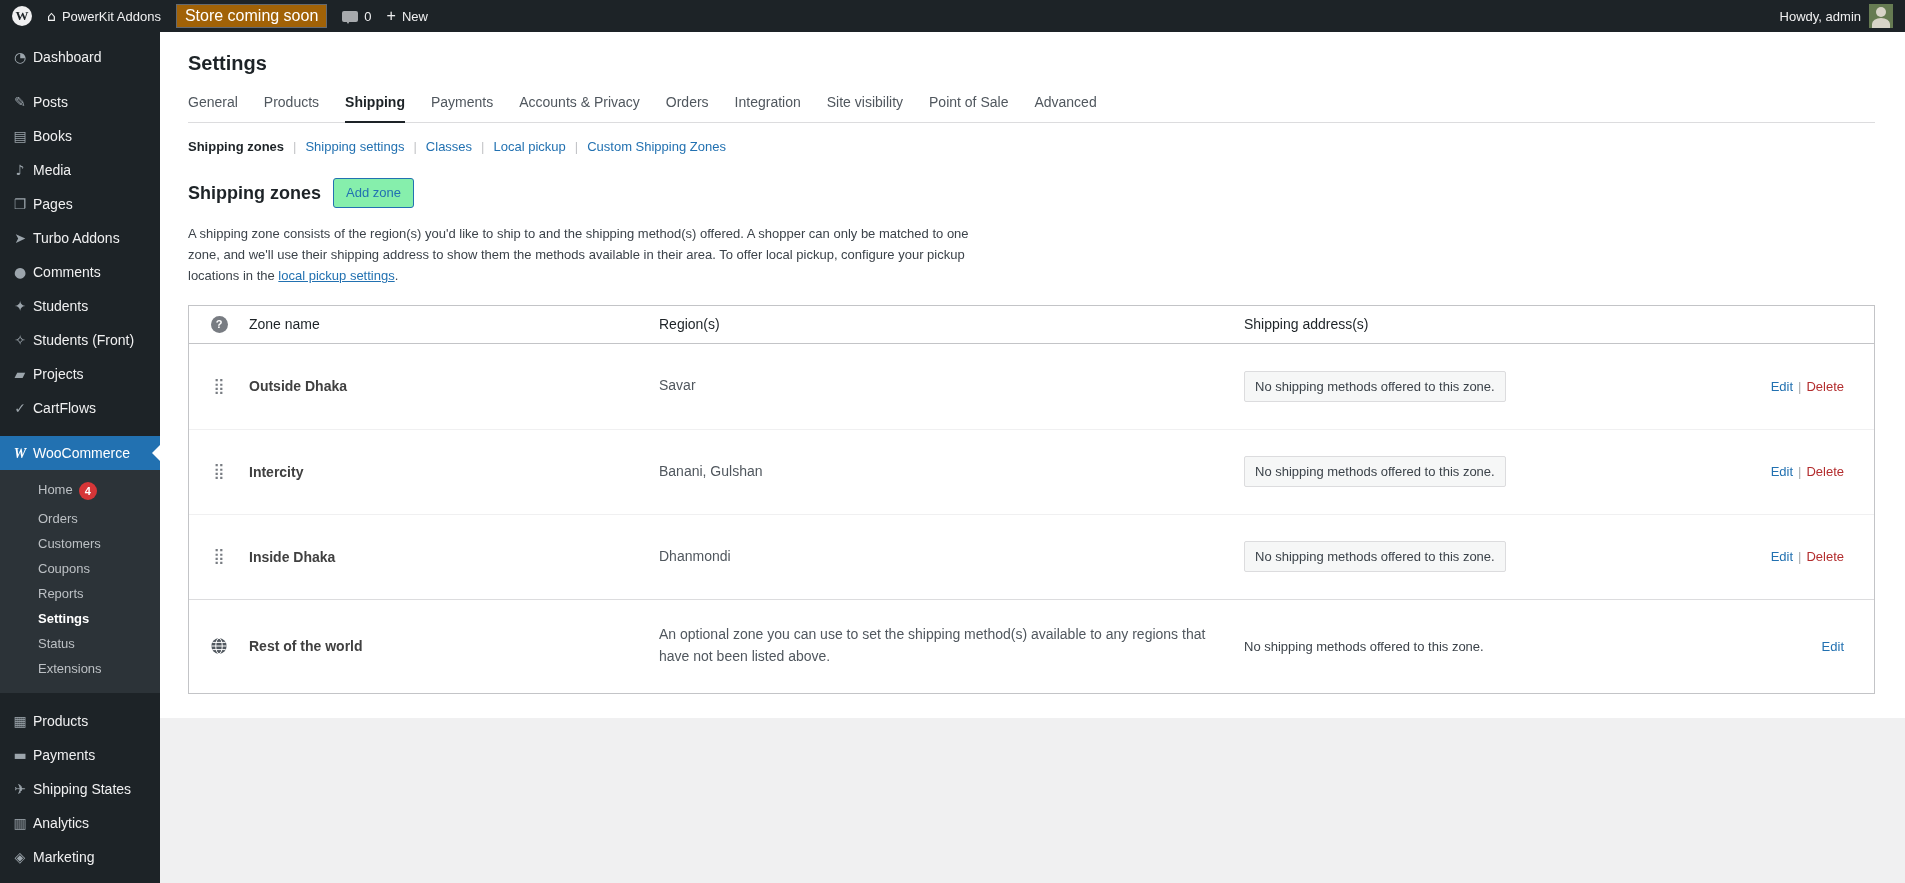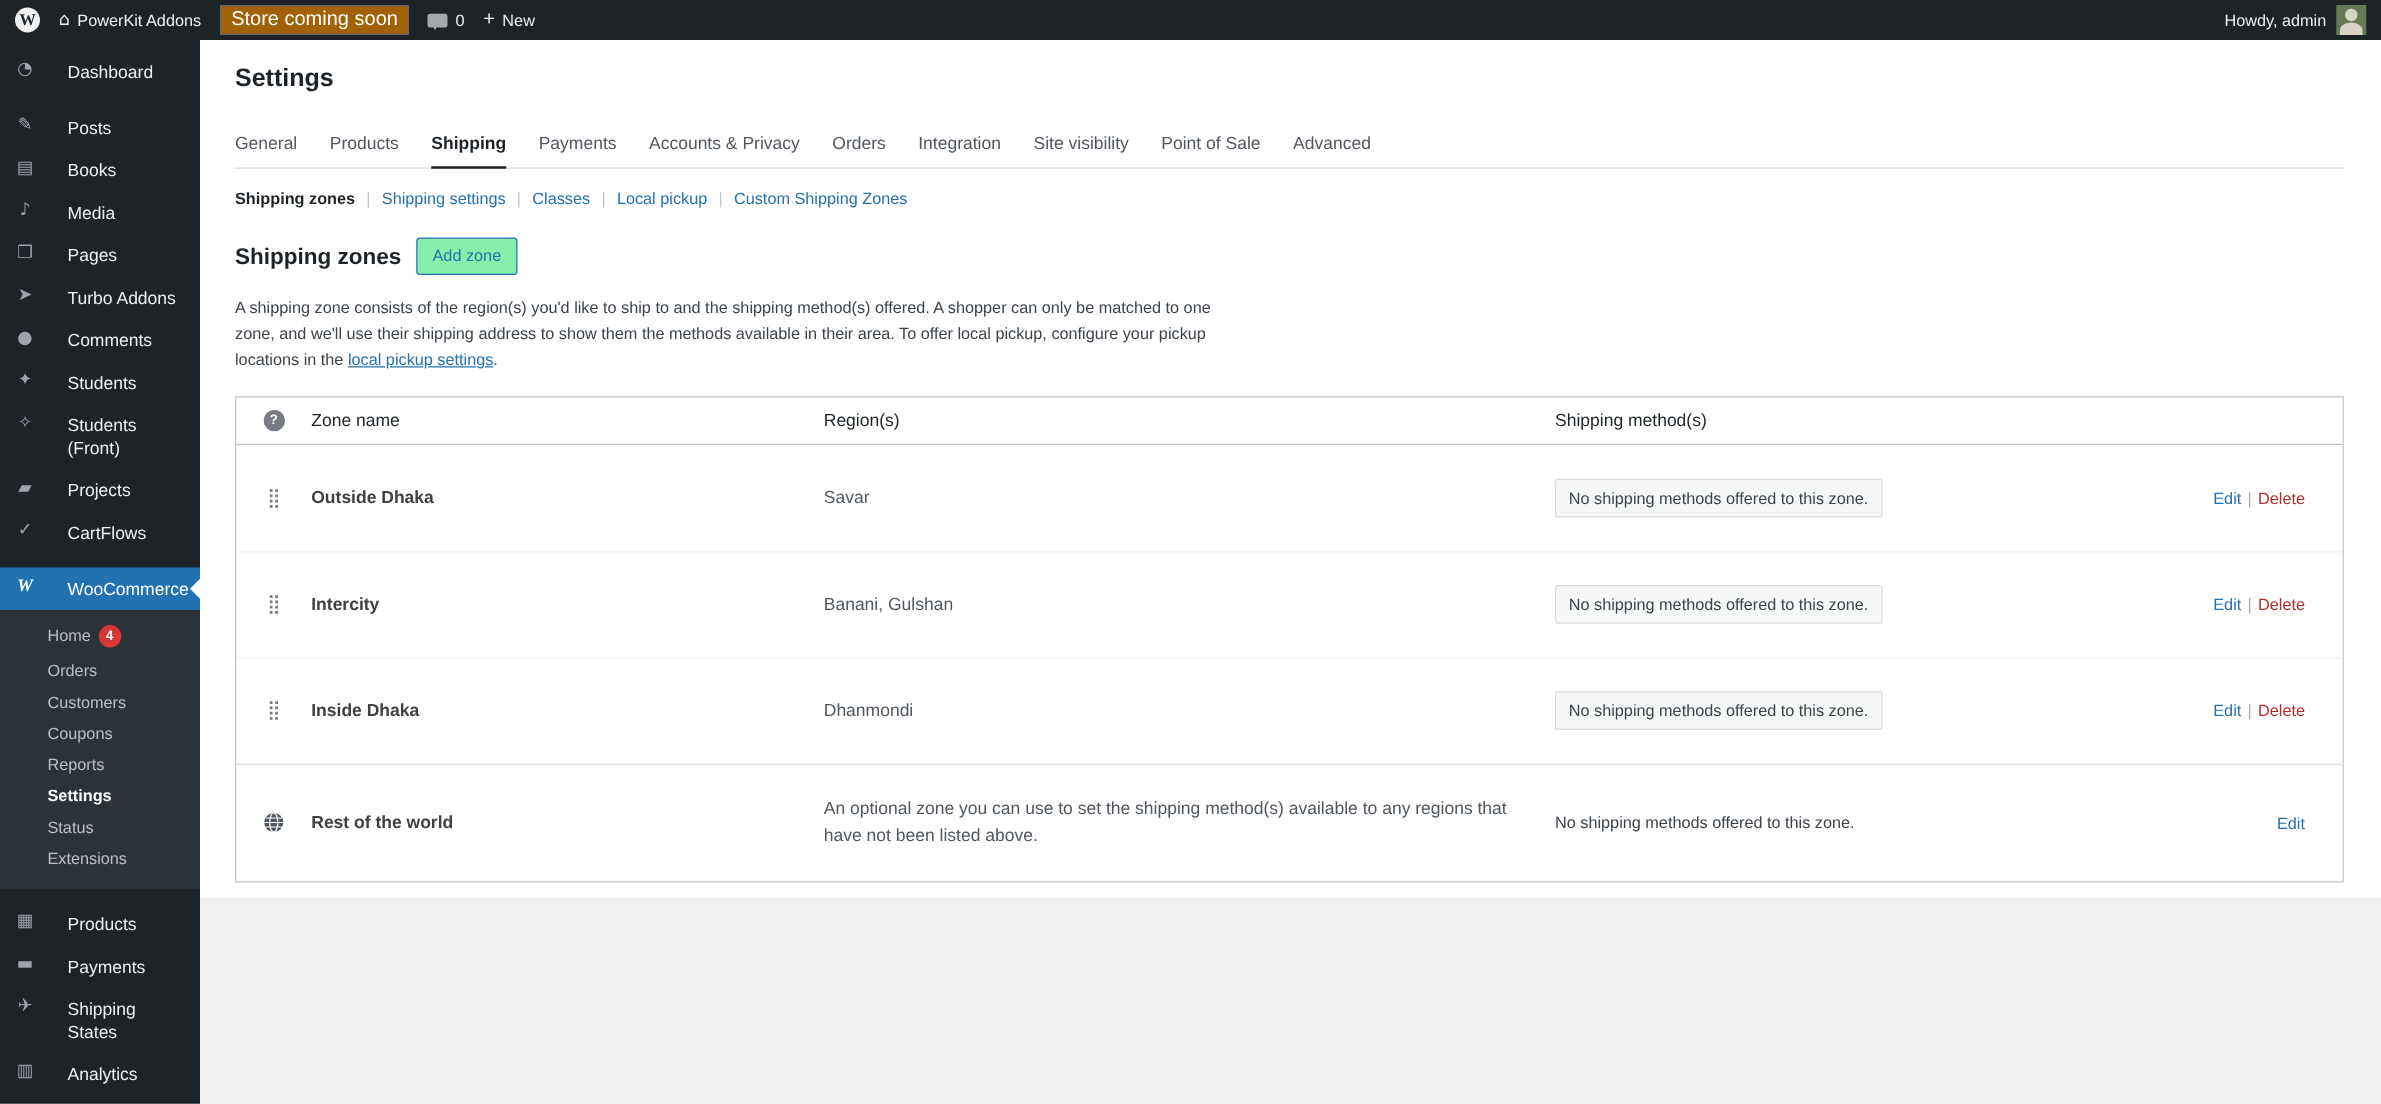--- a/index.html
+++ b/index.html
@@ -21,21 +21,21 @@
   .bubble::after{content:"";position:absolute;bottom:-5px;left:3px;border:3px solid transparent;border-top:5px solid #a7aaad}
   .plus-ico{font-size:16px;font-weight:400;line-height:1}
   .ab-right{margin-left:auto;display:flex;align-items:center;gap:8px;cursor:pointer}
   .avatar{width:24px;height:24px;background:#667b52;position:relative;overflow:hidden;display:inline-block}
   .avatar::before{content:"";position:absolute;top:3px;left:7px;width:10px;height:10px;border-radius:50%;background:#d8d4c8}
   .avatar::after{content:"";position:absolute;top:14px;left:3px;width:18px;height:12px;border-radius:50% 50% 0 0;background:#d8d4c8}
 
   
   #sidebar{position:fixed;top:32px;left:0;bottom:0;width:160px;background:#1d2327;font-size:14px}
   .menu{padding-top:8px}
-  .menu-item{display:flex;align-items:flex-start;gap:24px;padding:8px 8px 8px 10px;line-height:18px;
+  .menu-item{display:flex;align-items:center;gap:3px;padding:8px 8px 8px 10px;line-height:18px;
     color:#f0f0f1;cursor:pointer;position:relative}
   .menu-item .micon{width:20px;flex:none;text-align:center;font-size:14px;color:#9ca5ac;
     font-family:"DejaVu Sans",sans-serif;line-height:1}
   .gap-before{margin-top:11px}
   .menu-item.current{background:#2271b1;color:#fff}
   .menu-item.current .micon{color:#fff}
   .menu-item.current::after{content:"";position:absolute;right:0;top:50%;margin-top:-8px;
     border:8px solid transparent;border-right-color:#fff}
   .i-dashboard::before{content:"◔"}
   .i-posts::before{content:"✎"}
@@ -59,21 +59,21 @@
   .submenu-item.current{color:#fff;font-weight:700}
   .count-badge{display:inline-block;margin-left:6px;min-width:18px;height:18px;line-height:18px;
     border-radius:9px;background:#d63638;color:#fff;font-size:11px;font-weight:700;text-align:center;
     padding:0 4px;vertical-align:middle}
 
   
   #main{margin-left:160px;margin-top:32px;height:851px;background:#f0f0f1}
   .card{background:#fff;height:686px;padding:20px 30px 0 28px}
   .page-title{font-size:20px;font-weight:600;color:#1d2327}
 
-  .tabs{display:flex;gap:26px;margin-top:31px;border-bottom:1px solid #dcdcde}
+  .tabs{display:flex;gap:26px;margin-top:19px;border-bottom:1px solid #dcdcde}
   .tab{font-size:14px;color:#50575e;padding-bottom:12px;cursor:pointer;position:relative;white-space:nowrap}
   .tab.active{color:#1d2327;font-weight:700}
   .tab.active::after{content:"";position:absolute;left:0;right:0;bottom:-1px;height:2px;background:#1d2327}
 
   .subsections{margin-top:16px;font-size:13px;display:flex;align-items:center;flex-wrap:wrap}
   .subsection{color:#2271b1;cursor:pointer}
   .subsection.current{color:#1d2327;font-weight:700;cursor:default}
   .subsection + .subsection::before{content:"|";color:#c3c4c7;margin:0 9px;font-weight:400;display:inline-block}
 
   .section-head{margin-top:24px;display:flex;align-items:center;gap:12px}
@@ -271,21 +271,21 @@
     </p>
 
     <div class="zones-table">
 
       <div class="t-row t-head">
         <div class="c-icon">
           <span class="help">?</span>
         </div>
         <div class="th">Zone name</div>
         <div class="th">Region(s)</div>
-        <div class="th">Shipping method(s)</div>
+        <div class="th">Shipping address(s)</div>
         <div></div>
       </div>
 
       <div class="t-row zone-row">
         <div class="c-icon">
             <span class="drag">⣿</span>
           </div>
         <div><span class="zone-name">Outside Dhaka</span></div>
         <div class="regions">Savar</div>
         <div><span class="chip">No shipping methods offered to this zone.</span></div>

